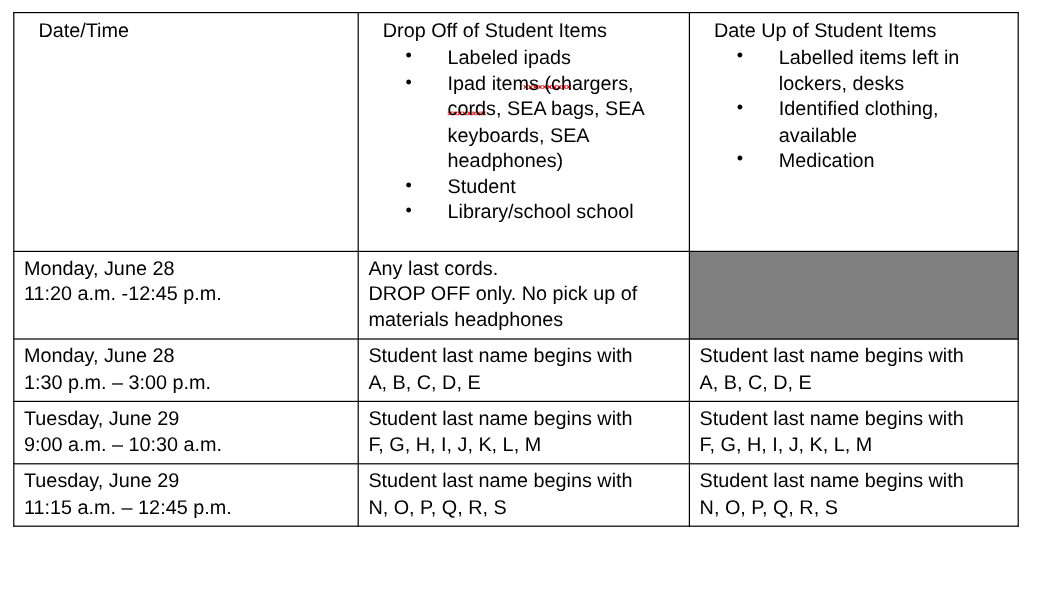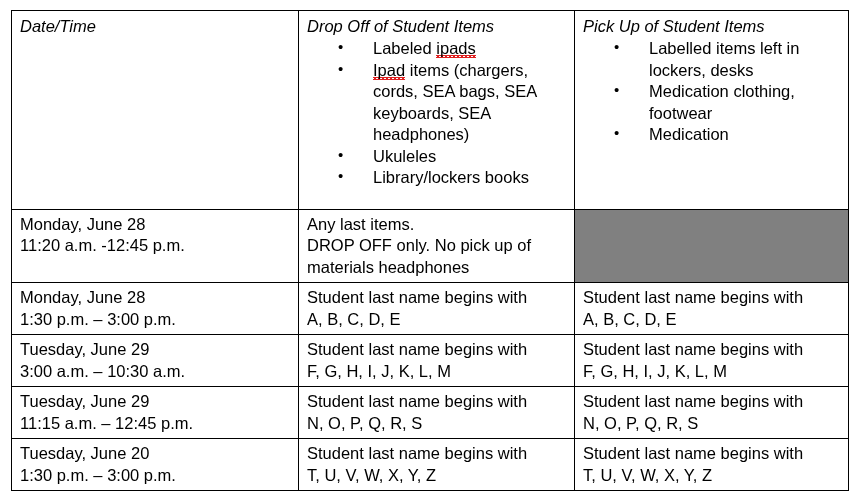--- a/index.html
+++ b/index.html
@@ -32,22 +32,21 @@
     font-family: "Liberation Sans", sans-serif;
   }
   col.c-date   { width: 287px; }
   col.c-drop   { width: 276px; }
   col.c-pick   { width: 274px; }
 
   
   tr.header-row td { height: 190px; }
   .col-title {
     display: block;
-    margin: 1px 0 1px 0;
-    font-style: italic;
+    margin: 1px 0 1px 12px;
   }
   ul.item-list {
     list-style: none;
     margin: 0;
     padding: 0;
   }
   ul.item-list li {
     position: relative;
     padding-left: 66px;
     margin: 0;
@@ -61,21 +60,21 @@
     line-height: 1.34;
   }
   .sp-err {
     
     background-repeat: repeat-x;
     background-position: 0 100%;
     background-size: 4px 3px;
     background-image:
       linear-gradient(45deg, transparent 40%, #e02020 40%, #e02020 60%, transparent 60%),
       linear-gradient(-45deg, transparent 40%, #e02020 40%, #e02020 60%, transparent 60%);
-    padding-bottom: 1px;
+    padding-bottom: 17px;
   }
   
   tr.data-row td { height: 43px; }
   tr.row-dropoff-only td { height: 62px; }
   .cell-line { display: block; }
   td.gray-cell {
     background: #808080;
   }
 </style>
 </head>
@@ -100,55 +99,55 @@
           <li>
             <span class="bullet">•</span>
             <span>Labeled <span class="sp-err">ipads</span></span>
           </li>
           <li>
             <span class="bullet">•</span>
             <span><span class="sp-err">Ipad</span> items (chargers, cords, SEA bags, SEA keyboards, SEA headphones)</span>
           </li>
           <li>
             <span class="bullet">•</span>
-            <span>Ukuleles</span>
+            <span>Student</span>
           </li>
           <li>
             <span class="bullet">•</span>
-            <span>Library/lockers books</span>
+            <span>Library/school school</span>
           </li>
         </ul>
       </td>
 
       <td>
-        <span class="col-title">Pick Up of Student Items</span>
+        <span class="col-title">Date Up of Student Items</span>
         <ul class="item-list">
           <li>
             <span class="bullet">•</span>
             <span>Labelled items left in lockers, desks</span>
           </li>
           <li>
             <span class="bullet">•</span>
-            <span>Medication clothing, footwear</span>
+            <span>Identified clothing, available</span>
           </li>
           <li>
             <span class="bullet">•</span>
             <span>Medication</span>
           </li>
         </ul>
       </td>
     </tr>
 
     <tr class="data-row row-dropoff-only">
       <td>
         <span class="cell-line">Monday, June 28</span>
         <span class="cell-line">11:20 a.m. -12:45 p.m.</span>
       </td>
       <td>
-        <span class="cell-line">Any last items.</span>
+        <span class="cell-line">Any last cords.</span>
         <span class="cell-line">DROP OFF only. No pick up of</span>
         <span class="cell-line">materials headphones</span>
       </td>
       <td class="gray-cell"></td>
     </tr>
 
     <tr class="data-row">
       <td>
         <span class="cell-line">Monday, June 28</span>
         <span class="cell-line">1:30 p.m. – 3:00 p.m.</span>
@@ -159,21 +158,21 @@
       </td>
       <td>
         <span class="cell-line">Student last name begins with</span>
         <span class="cell-line">A, B, C, D, E</span>
       </td>
     </tr>
 
     <tr class="data-row">
       <td>
         <span class="cell-line">Tuesday, June 29</span>
-        <span class="cell-line">3:00 a.m. – 10:30 a.m.</span>
+        <span class="cell-line">9:00 a.m. – 10:30 a.m.</span>
       </td>
       <td>
         <span class="cell-line">Student last name begins with</span>
         <span class="cell-line">F, G, H, I, J, K, L, M</span>
       </td>
       <td>
         <span class="cell-line">Student last name begins with</span>
         <span class="cell-line">F, G, H, I, J, K, L, M</span>
       </td>
     </tr>
@@ -186,28 +185,14 @@
       <td>
         <span class="cell-line">Student last name begins with</span>
         <span class="cell-line">N, O, P, Q, R, S</span>
       </td>
       <td>
         <span class="cell-line">Student last name begins with</span>
         <span class="cell-line">N, O, P, Q, R, S</span>
       </td>
     </tr>
 
-    <tr class="data-row">
-      <td>
-        <span class="cell-line">Tuesday, June 20</span>
-        <span class="cell-line">1:30 p.m. – 3:00 p.m.</span>
-      </td>
-      <td>
-        <span class="cell-line">Student last name begins with</span>
-        <span class="cell-line">T, U, V, W, X, Y, Z</span>
-      </td>
-      <td>
-        <span class="cell-line">Student last name begins with</span>
-        <span class="cell-line">T, U, V, W, X, Y, Z</span>
-      </td>
-    </tr>
   </tbody>
 </table>
 
 </body></html>

